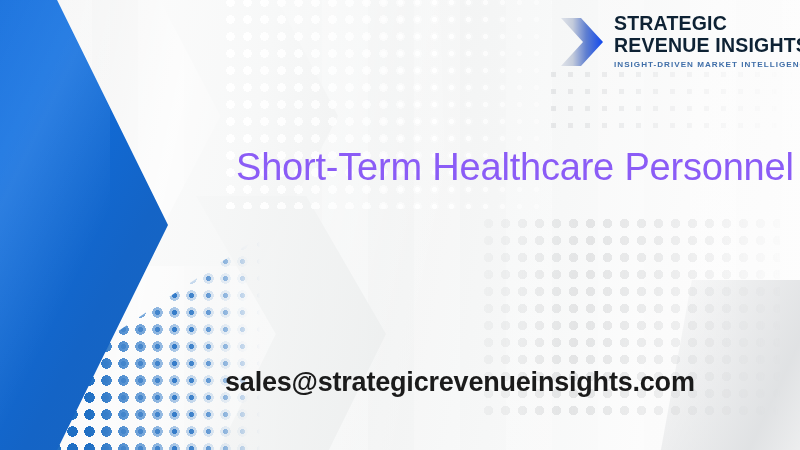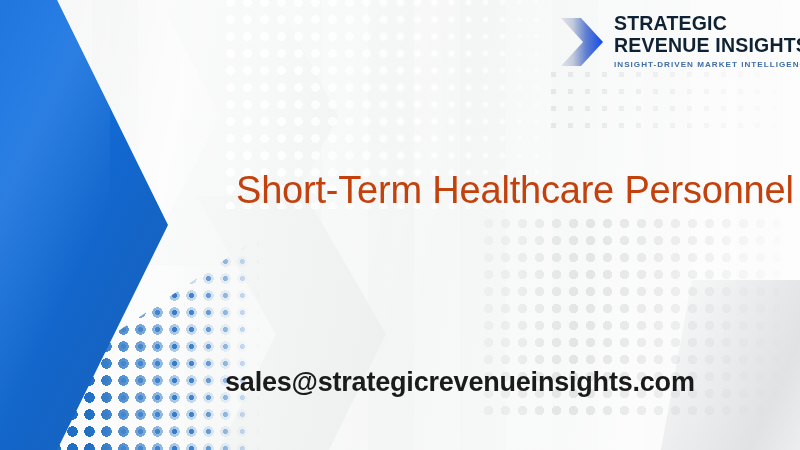--- a/index.html
+++ b/index.html
@@ -167,23 +167,23 @@
   .logo-line2{margin-top:2px;}
   .logo-tag{
     margin-top:6px;
     font-family:"Liberation Sans", sans-serif;
     font-weight:bold;font-size:8.1px;letter-spacing:1.02px;
     color:#3f6ea8;white-space:nowrap;
   }
 
   
   .title{
-    position:absolute;left:236px;top:169px;
-    font-family:"Liberation Sans", sans-serif;
-    font-size:38px;font-weight:normal;color:#c2410c;
+    position:absolute;left:236px;top:146px;
+    font-family:"Liberation Sans", sans-serif;
+    font-size:38px;font-weight:normal;color:#8b5cf6;
     letter-spacing:-.2px;white-space:nowrap;
   }
   .email{
     position:absolute;left:225px;top:367px;
     font-family:"Liberation Sans", sans-serif;
     font-size:27px;font-weight:bold;color:#1b1b1b;
     letter-spacing:-.2px;white-space:nowrap;
   }
 </style>
 </head>

